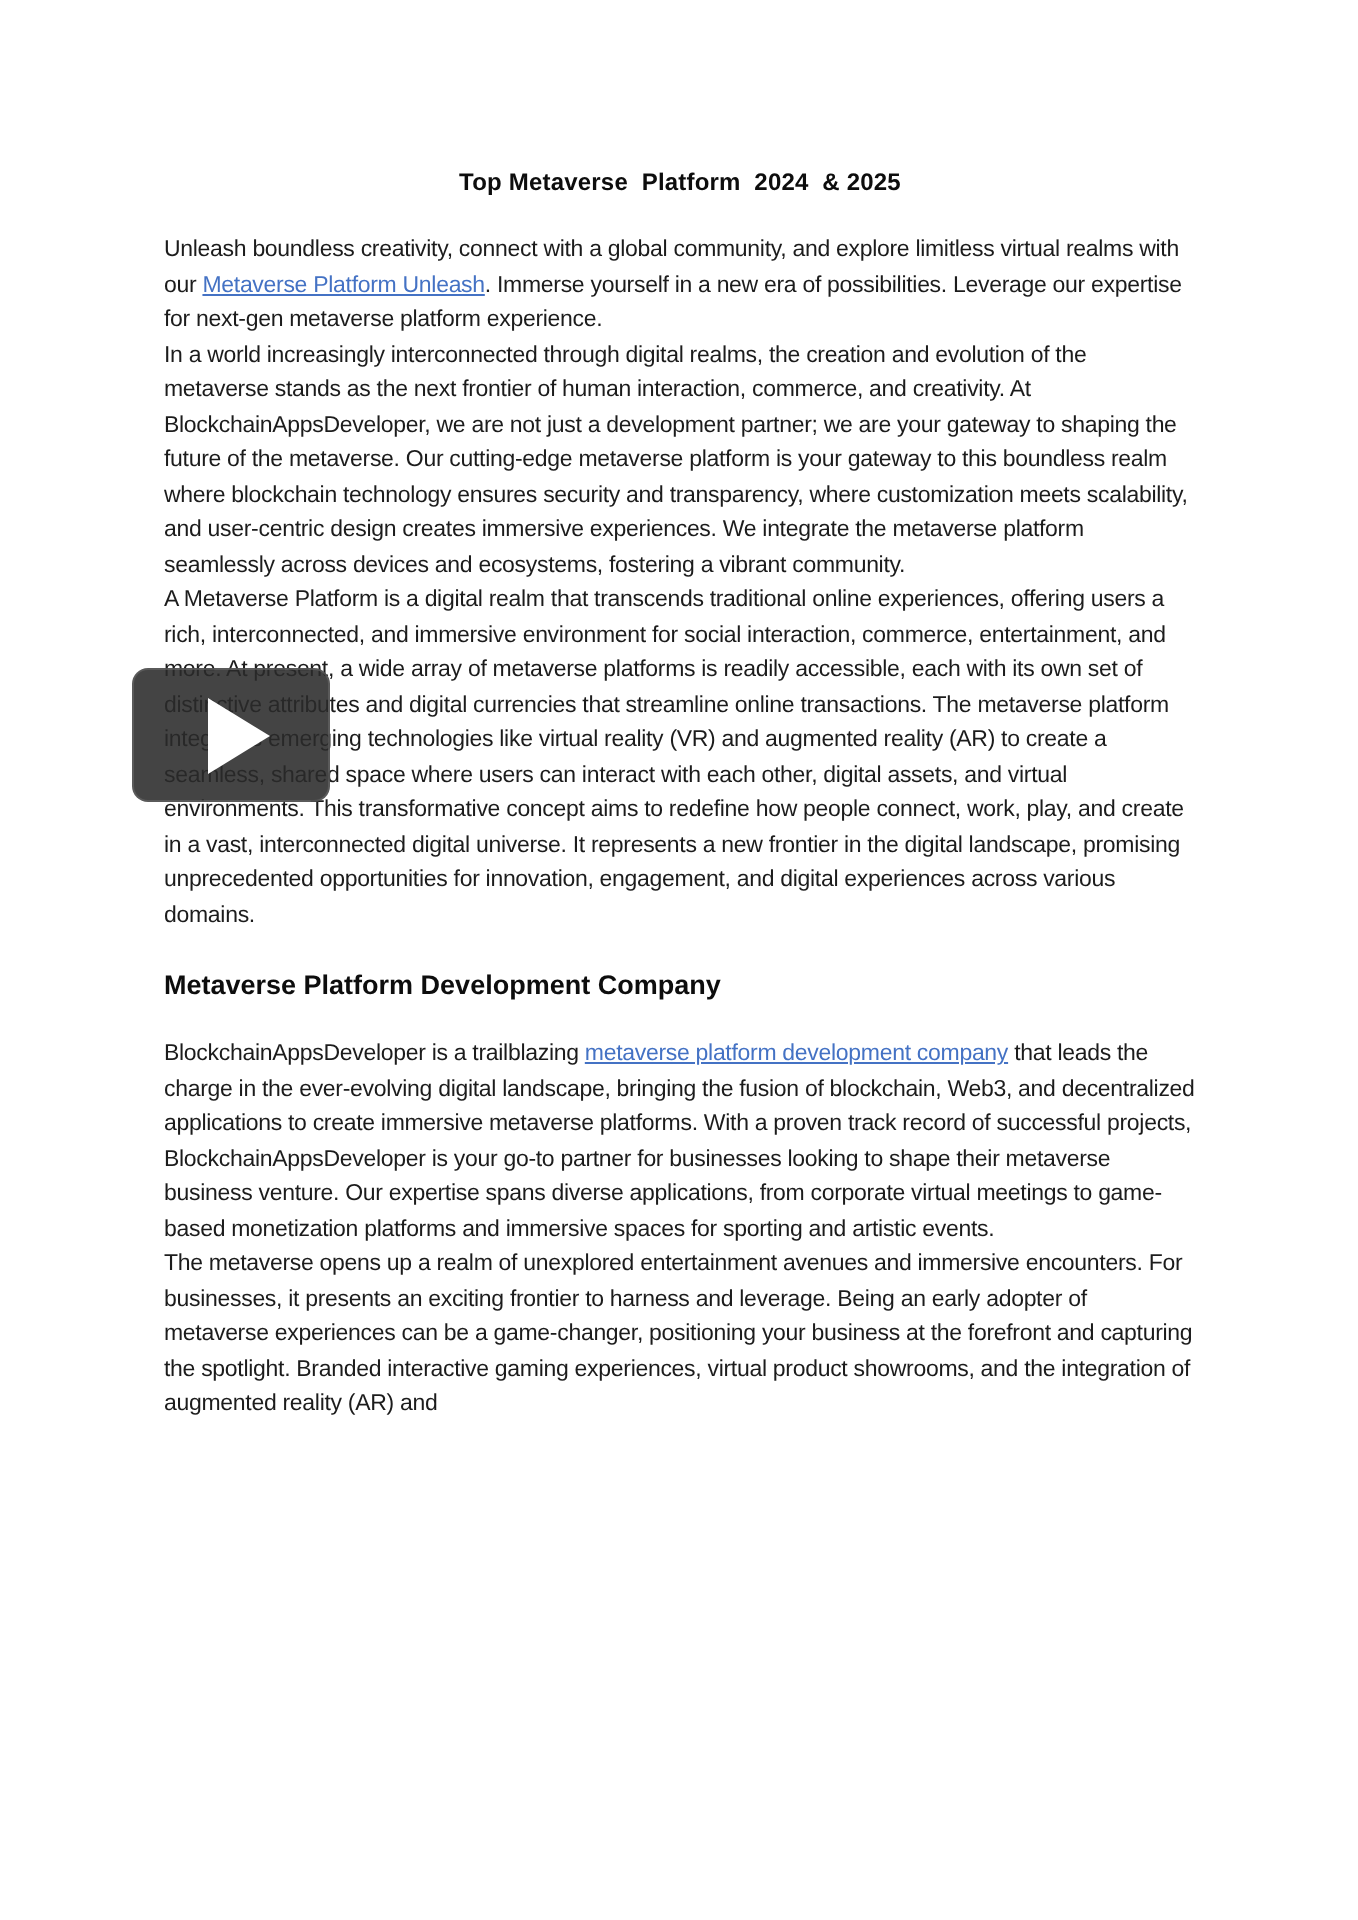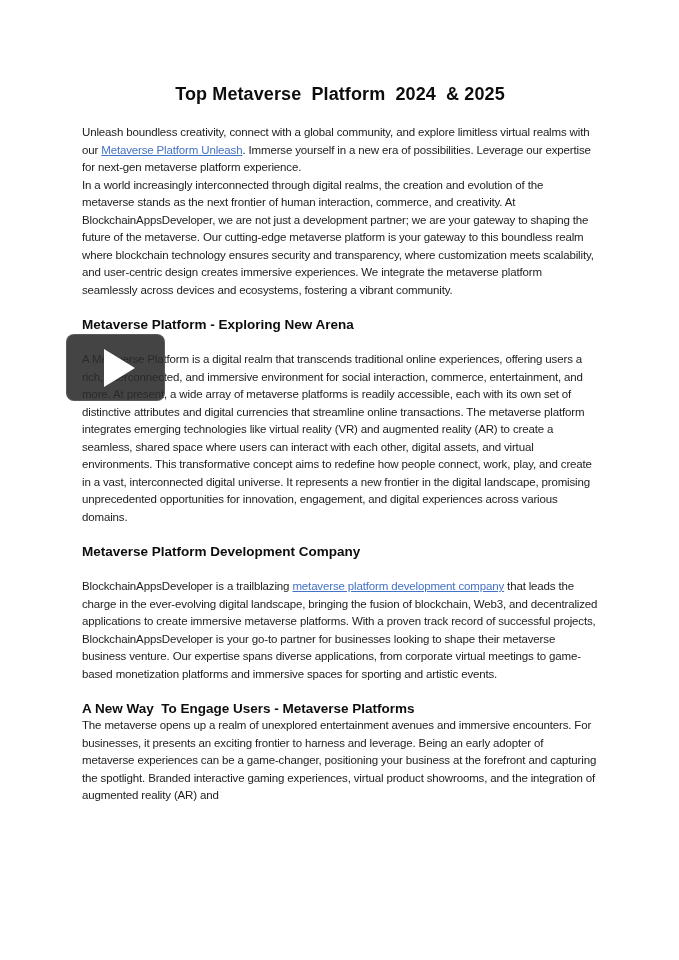--- a/index.html
+++ b/index.html
@@ -16,21 +16,21 @@
     color: #1f1f1f;
   }
   .doc {
     position: absolute;
     left: 82px;
     top: 0;
     width: 516px;
     padding-top: 84px;
   }
   h1.title {
-    font-size: 18px;
+    font-size: 12px;
     font-weight: bold;
     text-align: center;
     margin: 0 0 19px 0;
     color: #0d0d0d;
     white-space: pre-wrap;
     letter-spacing: 0.1px;
   }
   p.body-text {
     font-size: 11.5px;
     line-height: 17.5px;
@@ -81,26 +81,24 @@
 <body>
 
 <div class="doc">
 
   <h1 class="title">Top Metaverse  Platform  2024  &amp; 2025</h1>
 
   <p class="body-text"><span>Unleash boundless creativity, connect with a global community, and explore limitless virtual realms with our </span><a class="doc-link">Metaverse Platform Unleash</a><span>. Immerse yourself in a new era of possibilities. Leverage our expertise for next-gen metaverse platform experience.</span></p>
 
   <p class="body-text">In a world increasingly interconnected through digital realms, the creation and evolution of the metaverse stands as the next frontier of human interaction, commerce, and creativity. At BlockchainAppsDeveloper, we are not just a development partner; we are your gateway to shaping the future of the metaverse. Our cutting-edge metaverse platform is your gateway to this boundless realm where blockchain technology ensures security and transparency, where customization meets scalability, and user-centric design creates immersive experiences. We integrate the metaverse platform seamlessly across devices and ecosystems, fostering a vibrant community.</p>
 
-  <h2 class="section-heading">Metaverse Platform - Exploring New Arena</h2>
   <p class="body-text">A Metaverse Platform is a digital realm that transcends traditional online experiences, offering users a rich, interconnected, and immersive environment for social interaction, commerce, entertainment, and more. At present, a wide array of metaverse platforms is readily accessible, each with its own set of distinctive attributes and digital currencies that streamline online transactions. The metaverse platform integrates emerging technologies like virtual reality (VR) and augmented reality (AR) to create a seamless, shared space where users can interact with each other, digital assets, and virtual environments. This transformative concept aims to redefine how people connect, work, play, and create in a vast, interconnected digital universe. It represents a new frontier in the digital landscape, promising unprecedented opportunities for innovation, engagement, and digital experiences across various domains.</p>
 
   <h2 class="section-heading">Metaverse Platform Development Company</h2>
   <p class="body-text"><span>BlockchainAppsDeveloper is a trailblazing </span><a class="doc-link">metaverse platform development company</a><span> that leads the charge in the ever-evolving digital landscape, bringing the fusion of blockchain, Web3, and decentralized applications to create immersive metaverse platforms. With a proven track record of successful projects, BlockchainAppsDeveloper is your go-to partner for businesses looking to shape their metaverse business venture. Our expertise spans diverse applications, from corporate virtual meetings to game-based monetization platforms and immersive spaces for sporting and artistic events.</span></p>
 
-  <h2 class="section-heading tight">A New Way  To Engage Users - Metaverse Platforms</h2>
   <p class="body-text">The metaverse opens up a realm of unexplored entertainment avenues and immersive encounters. For businesses, it presents an exciting frontier to harness and leverage. Being an early adopter of metaverse experiences can be a game-changer, positioning your business at the forefront and capturing the spotlight. Branded interactive gaming experiences, virtual product showrooms, and the integration of augmented reality (AR) and</p>
 
 </div>
 
 <div class="video-overlay">
   <div class="play-icon"></div>
 </div>
 
 </body></html>

